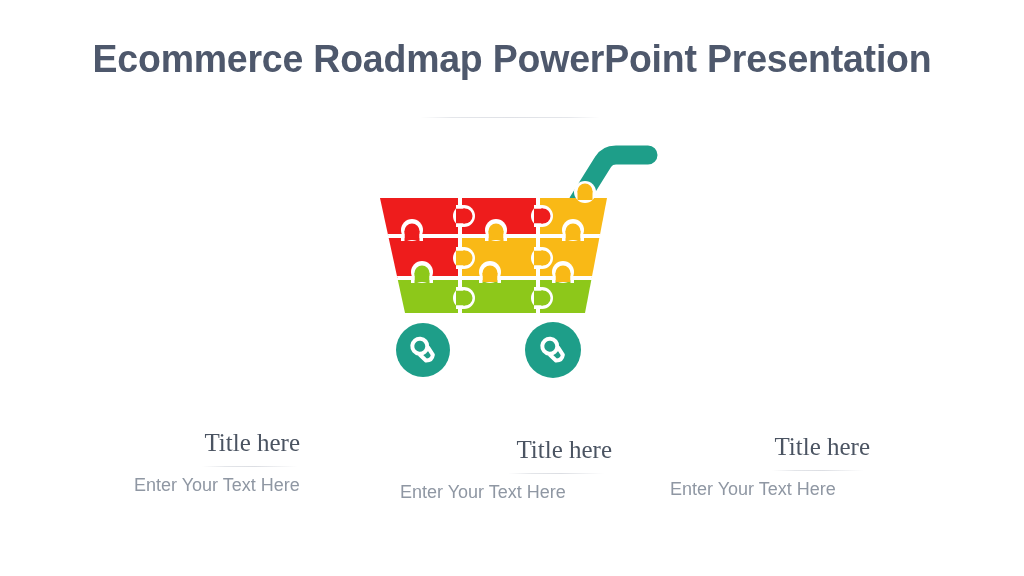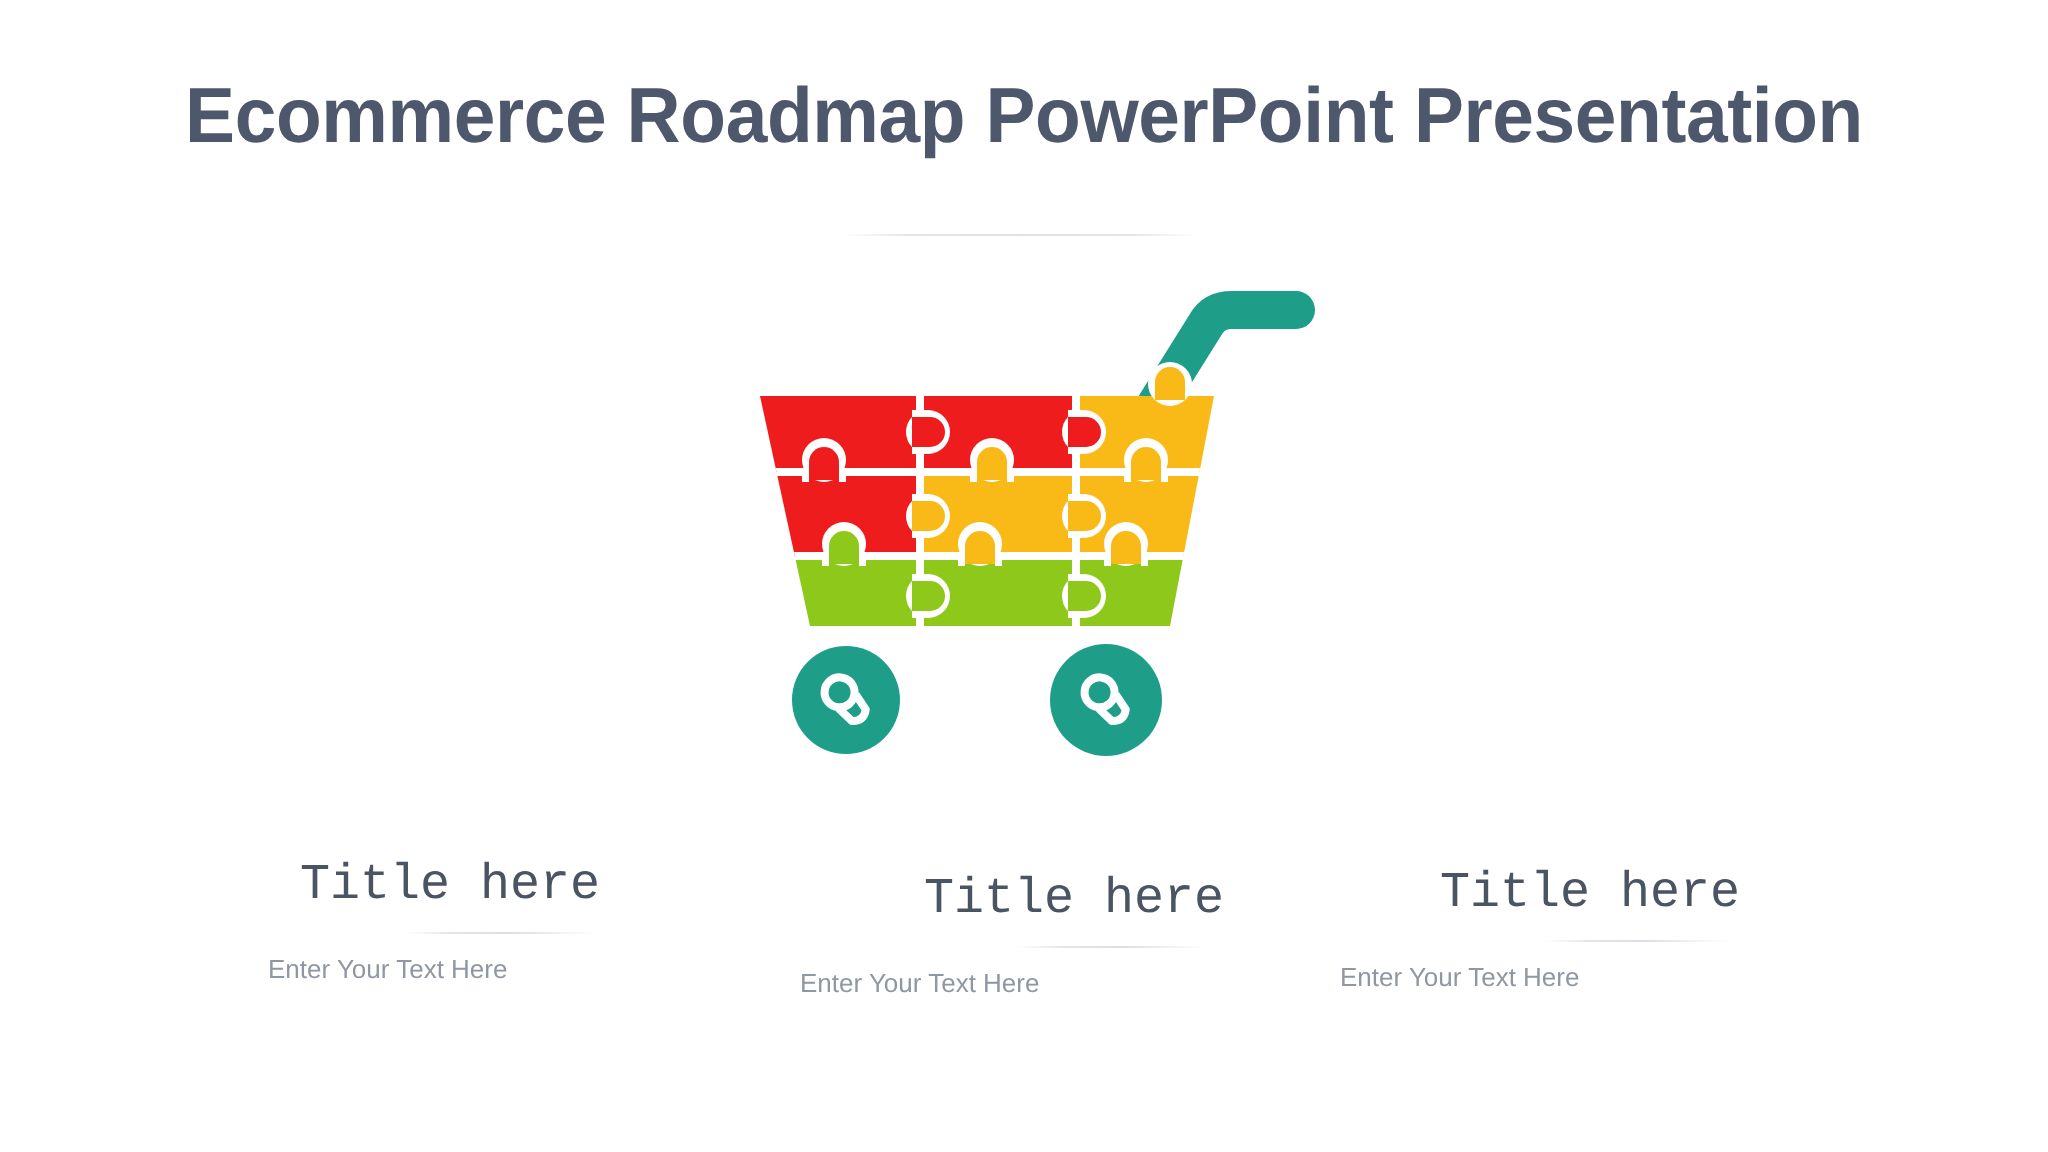--- a/index.html
+++ b/index.html
@@ -62,39 +62,39 @@
     width: 320px;
     height: 250px;
   }
   .cart-graphic svg { display: block; width: 320px; height: 250px; }
 
   
   .label-block {
     position: absolute;
   }
   .label-block .lb-title {
-    font-family: Liberation Mono, monospace;
+    font-family: Liberation Serif, serif;
     font-weight: normal;
     font-size: 25px;
     line-height: 30px;
     color: #4b5462;
     white-space: nowrap;
   }
   .label-block .lb-rule {
     height: 1px;
     background: linear-gradient(to right,
         rgba(225,227,231,0) 0%,
         #e3e5e9 25%,
         #dcdee3 55%,
         rgba(225,227,231,0) 100%);
     margin-top: 8px;
   }
   .label-block .lb-text {
     font-family: "Liberation Sans", sans-serif;
-    font-size: 13px;
+    font-size: 18px;
     line-height: 20px;
     color: #8f97a3;
     white-space: nowrap;
     margin-top: 8px;
   }
 
   
   #label-block-1 { left: 118px; top: 428px; width: 234px; }
   #label-block-1 .lb-title { text-align: right; padding-right: 52px; }
   #label-block-1 .lb-rule  { width: 96px; margin-left: 84px; }

